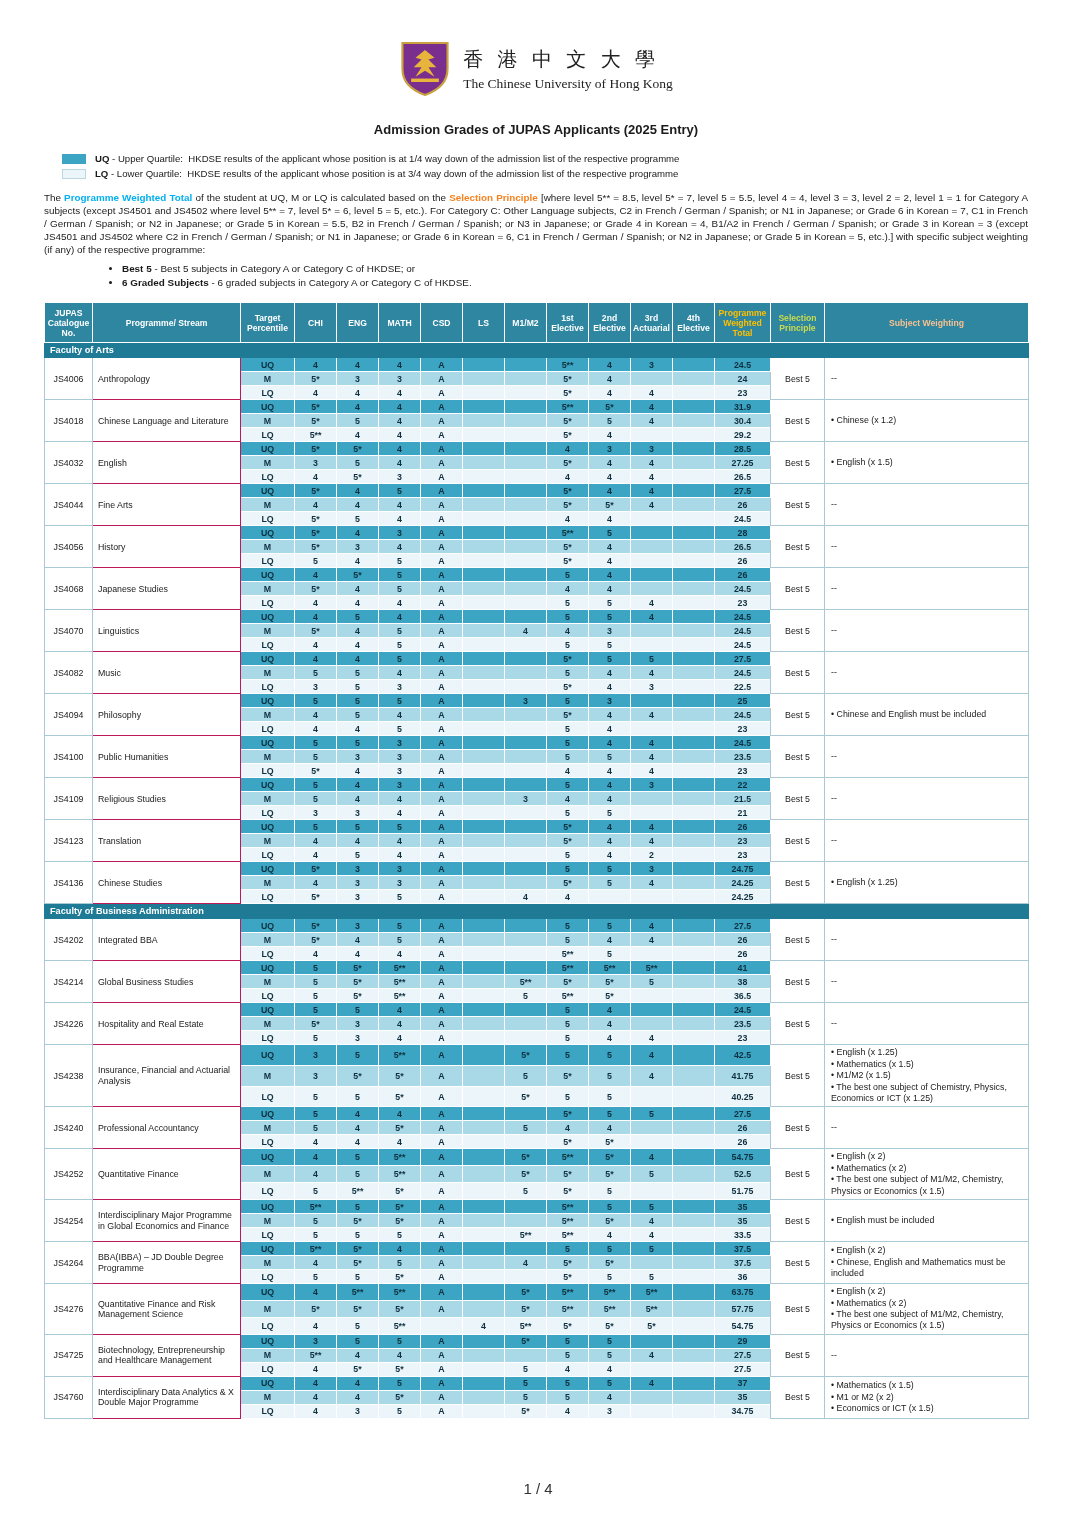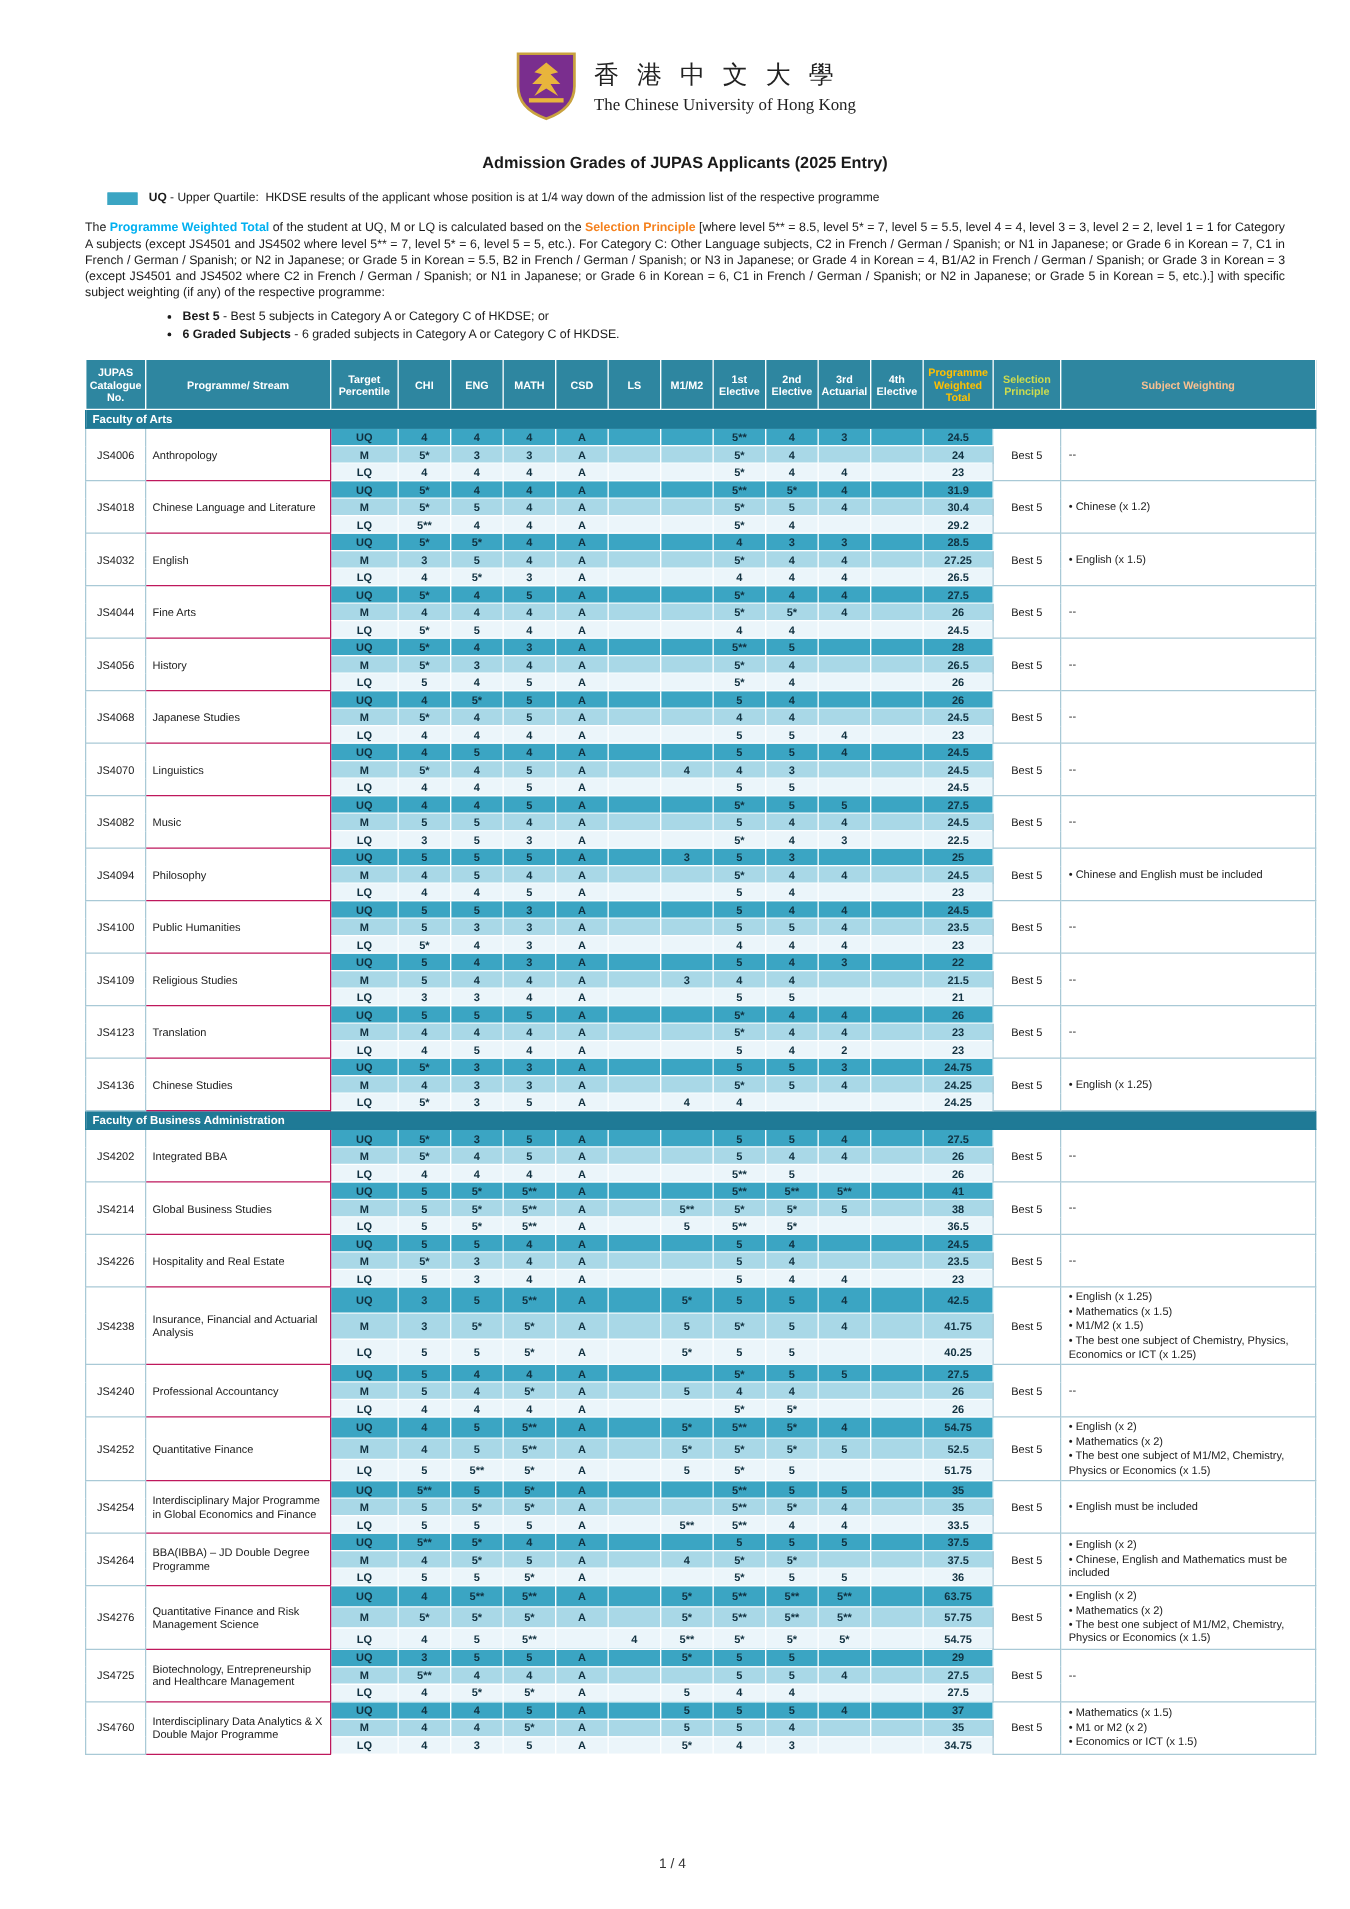--- a/index.html
+++ b/index.html
@@ -1,18 +1,18 @@
 <!DOCTYPE html>
 <html style="--header-bg: #2E86A0; --faculty-bg: #1F7A96; --uq-row: #3BA5C3; --m-row: #A9D8E7; --lq-row: #EBF5FA; --header-pwt-text: #FFC000; --header-sp-text: #CBDB4F; --header-sw-text: #FAC090; --pwt-term-color: #00B0F0; --sp-term-color: #F5821F;"><head>
 <meta charset="utf-8">
 <style>
   * { box-sizing: border-box; }
   html, body { margin: 0; padding: 0; background: #ffffff; }
   body { width: 1080px; font-family: "Liberation Sans", sans-serif; color: #1a1a1a; }
-  .page { width: 1076px; min-height: 1527px; padding: 30px 48px 20px 68px; position: relative; }
+  .page { width: 1076px; min-height: 1527px; padding: 30px 48px 20px 44px; position: relative; }
 
   
   .uni-header { display: flex; justify-content: center; align-items: center; gap: 12px; margin-top: 10px; }
   .crest { width: 52px; height: 58px; flex: 0 0 auto; }
   .uni-names { text-align: left; }
   .uni-zh { font-family: "DejaVu Serif", "Liberation Serif", serif; font-size: 20px; letter-spacing: 4px; color: #222; }
   .uni-en { font-family: "Liberation Serif", serif; font-size: 13.5px; margin-top: 3px; color: #222; }
 
   .doc-title { text-align: center; font-weight: bold; font-size: 13px; margin: 24px 0 16px 0; }
 
@@ -56,21 +56,21 @@
     text-align: center; border: 1px solid #ffffff; padding: 1px 2px;
     color: #10303f; font-weight: bold; font-size: 8.8px; height: 14px;
   }
   tr.q-uq td.cell-q, tr.q-uq td.cell-s { background: var(--uq-row); }
   tr.q-m  td.cell-q, tr.q-m  td.cell-s { background: var(--m-row); }
   tr.q-lq td.cell-q, tr.q-lq td.cell-s { background: var(--lq-row); }
   td.cell-sel { background: #fff; text-align: center; border: 1px solid #a9c9d6; font-size: 8.8px; }
   td.cell-sw  { background: #fff; text-align: left; padding: 2px 6px; border: 1px solid #a9c9d6; line-height: 1.3; font-size: 8.8px; }
   .sw-item { margin: 0; }
 
-  .footer { position: absolute; bottom: 30px; left: 0; right: 0; text-align: center; font-size: 11px; color: #333; }
+  .footer { position: absolute; bottom: 30px; left: 0; right: 0; text-align: center; font-size: 15px; color: #333; }
 </style>
 </head>
 <body>
 
 <div class="page">
 
   <div class="uni-header">
     <svg class="crest" viewBox="0 0 60 66" aria-hidden="true">
       <path d="M4 3 h52 v30 c0 16 -12 25 -26 30 c-14 -5 -26 -14 -26 -30 z" fill="#7A2E8E" stroke="#C9A23F" stroke-width="2.5"></path>
       <path d="M30 11 l11 9 -7 2 9 9 -9 0 7 11 -11 -7 -11 7 7 -11 -9 0 9 -9 -7 -2 z" fill="#E8B53C"></path>
@@ -81,20 +81,24 @@
       <div class="uni-en">The Chinese University of Hong Kong</div>
     </div>
   </div>
 
   <div class="doc-title">Admission Grades of JUPAS Applicants (2025 Entry)</div>
 
   <div class="legend">
     <div class="legend-row">
       <span class="swatch swatch-uq"></span>
       <span><span class="lg-key">UQ</span> <span>- Upper Quartile:</span>&nbsp; <span>HKDSE results of the applicant whose position is at 1/4 way down of the admission list of the respective programme</span></span>
+    </div>
+    <div class="legend-row">
+      <span class="swatch swatch-lq"></span>
+      <span><span class="lg-key">LQ</span> <span>- Lower Quartile:</span>&nbsp; <span>HKDSE results of the applicant whose position is at 3/4 way down of the admission list of the respective programme</span></span>
     </div>
   </div>
 
   <p class="intro"><span>The </span><span class="pwt-term">Programme Weighted Total</span><span> of the student at UQ, M or LQ is calculated based on the </span><span class="sp-term">Selection Principle</span><span class="seg-bold"> [where level 5** = 8.5, level 5* = 7, level 5 = 5.5, level 4 = 4, level 3 = 3, level 2 = 2, level 1 = 1 for Category A subjects (except JS4501 and JS4502 where level 5** = 7, level 5* = 6, level 5 = 5, etc.). For Category C: Other Language subjects, C2 in French / German / Spanish; or N1 in Japanese; or Grade 6 in Korean = 7, C1 in French / German / Spanish; or N2 in Japanese; or Grade 5 in Korean = 5.5, B2 in French / German / Spanish; or N3 in Japanese; or Grade 4 in Korean = 4, B1/A2 in French / German / Spanish; or Grade 3 in Korean = 3 (except JS4501 and JS4502 where C2 in French / German / Spanish; or N1 in Japanese; or Grade 6 in Korean = 6, C1 in French / German / Spanish; or N2 in Japanese; or Grade 5 in Korean = 5, etc.).]</span><span class="seg-bold"> with specific subject weighting (if any) of the respective programme:</span></p>
 
   <ul class="principles">
     <li><span class="term">Best 5</span> <span>-  Best 5 subjects in Category A or Category C of HKDSE; or</span></li>
     <li><span class="term">6 Graded Subjects</span> <span>- 6 graded subjects in Category A or Category C of HKDSE.</span></li>
   </ul>
 

